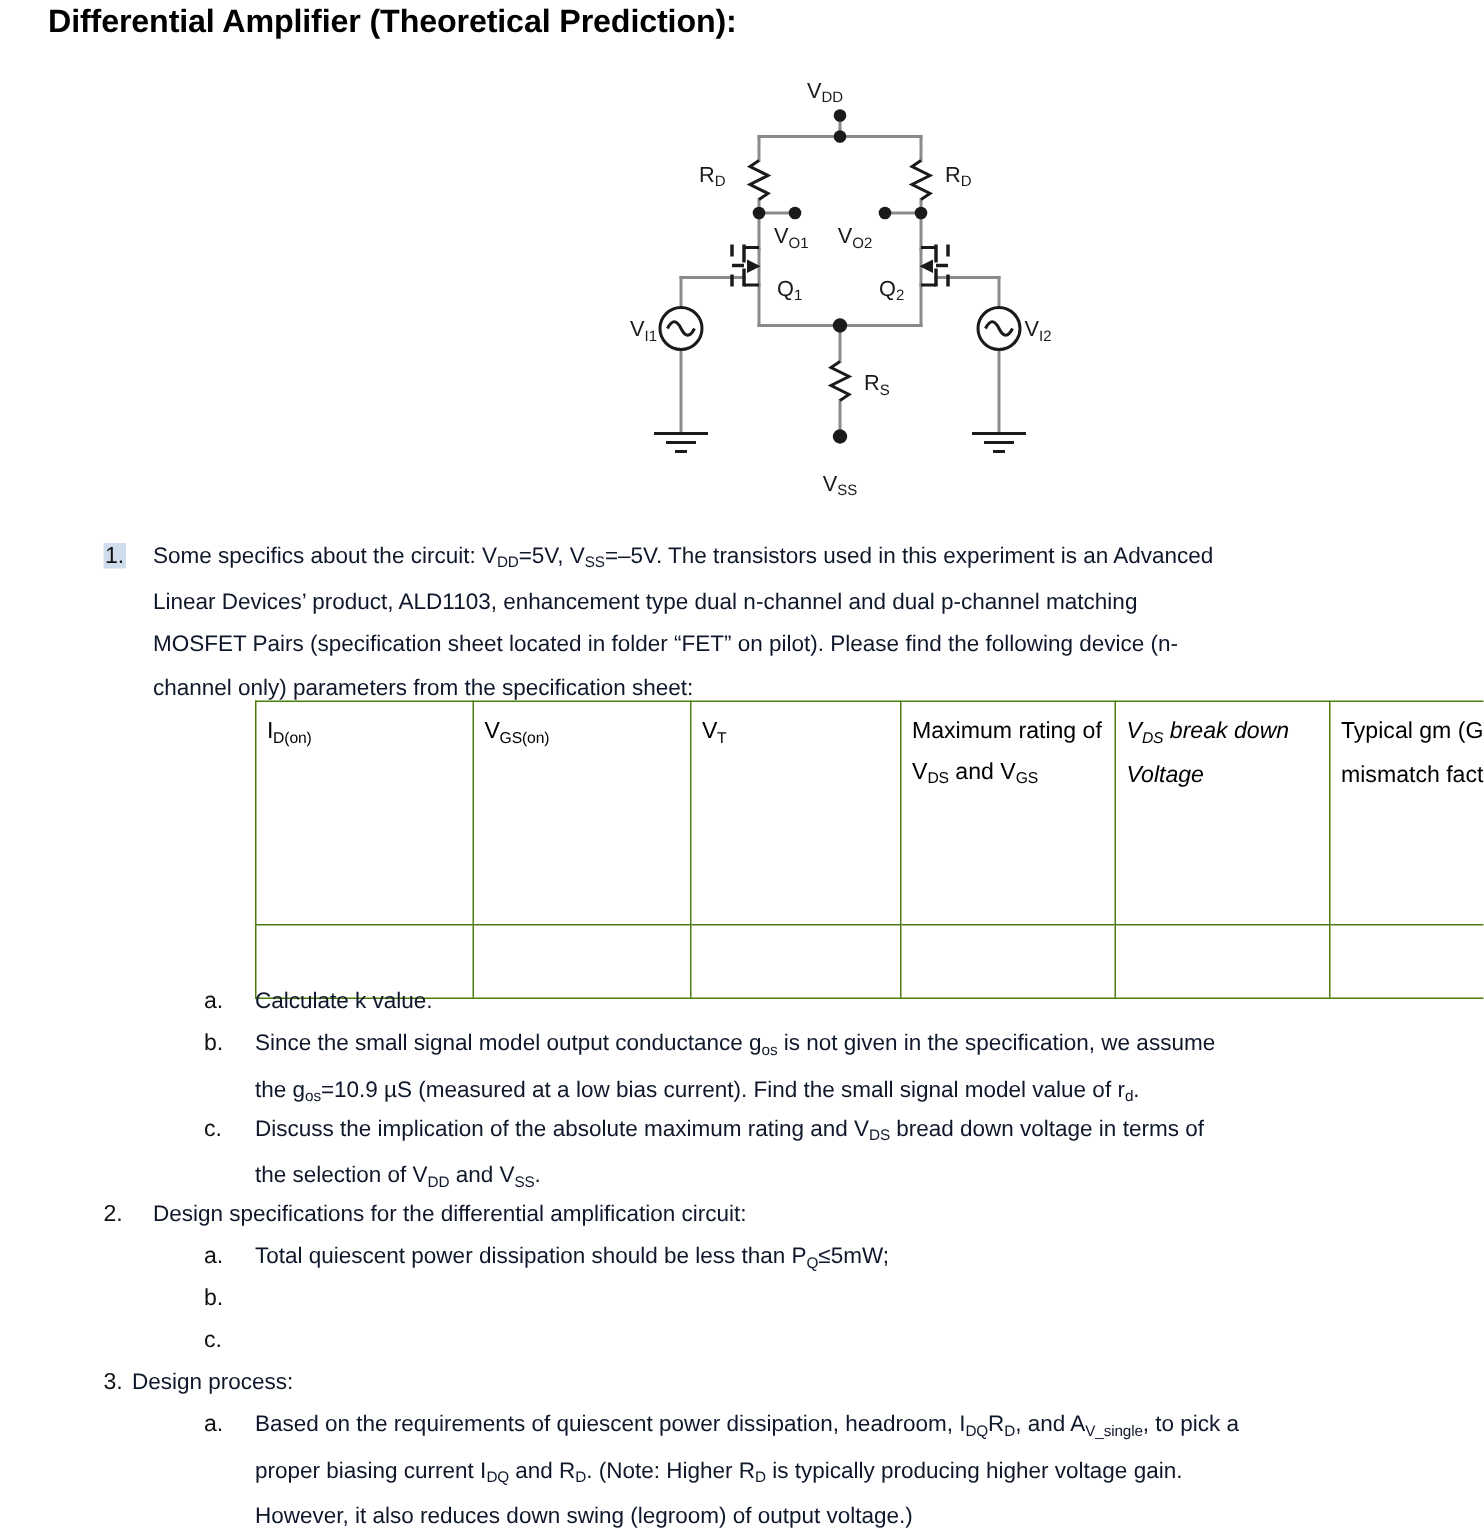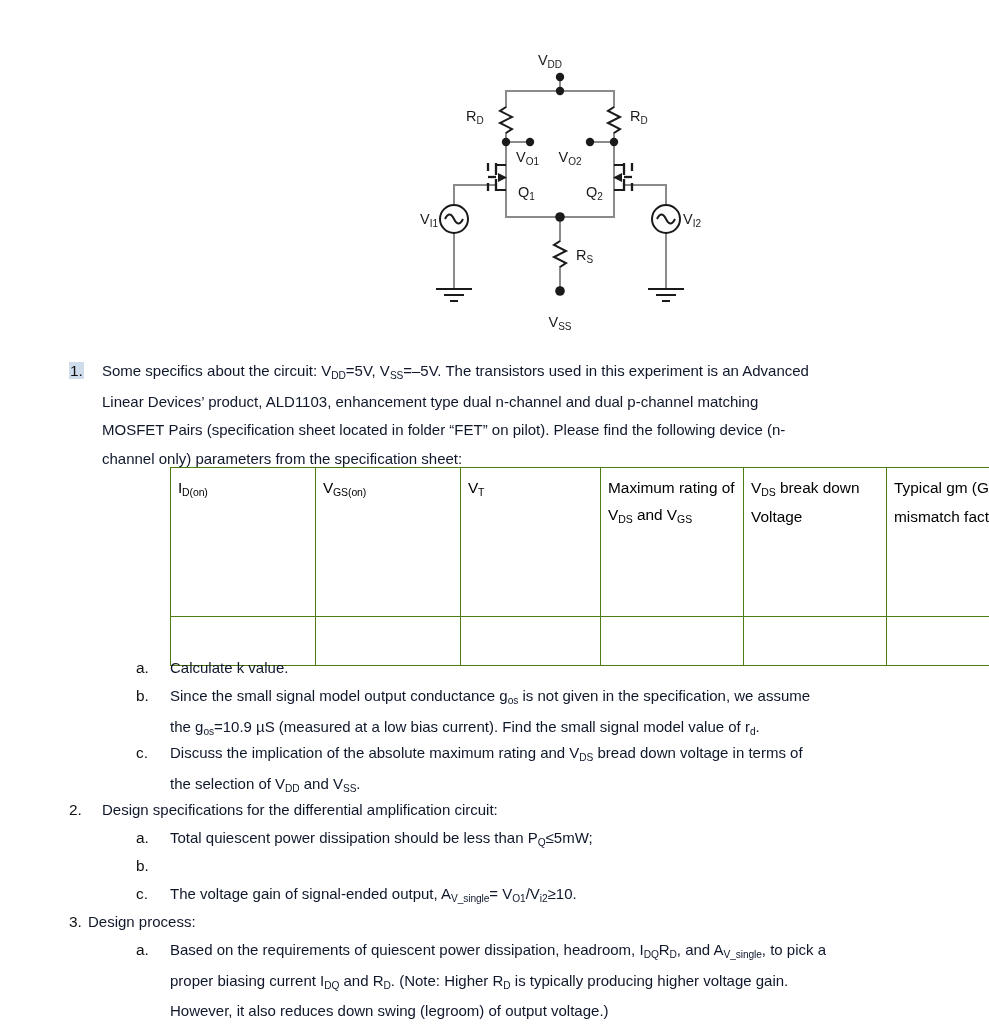--- a/index.html
+++ b/index.html
@@ -87,28 +87,29 @@
     font-family: "Liberation Sans", sans-serif;
   }
   .spec-table tr.header-row td { height: 142px; }
   .spec-table tr.value-row td  { height: 42px; }
   .th-light { font-weight: normal; letter-spacing: -0.2px; }
   .th-bold  { font-weight: normal; }
   .col-a { width: 130px; }
   .col-b { width: 130px; }
   .col-c { width: 125px; }
   .col-d { width: 128px; }
-  .col-e { width: 128px; }
+  .col-e { width: 128px; font-style: italic; }
   .col-f { width: 128px; }
 </style>
 </head>
 <body>
 
 <div class="page">
 
+  <div class="doc-title">Differential Amplifier (Theoretical Prediction):</div>
 
   <div class="figure">
     <svg width="300" height="300" viewBox="0 0 300 300" xmlns="http://www.w3.org/2000/svg">
       <g stroke="#8a8a8a" stroke-width="2" fill="none" stroke-linecap="square">
 
         <line x1="142" y1="32" x2="142" y2="46"></line>
 
         <line x1="88" y1="46" x2="196" y2="46"></line>
 
         <line x1="88" y1="46" x2="88" y2="62"></line>
@@ -340,25 +341,20 @@
   <div class="marker" style="left:136px; top:824px;">a.</div>
   <div class="txt" style="left:170px; top:824px; width:810px;">
     <div>
       <span>Total quiescent power dissipation should be less than P</span><sub>Q</sub><span>≤5mW;</span>
     </div>
   </div>
 
   <div class="marker" style="left:136px; top:852px;">b.</div>
 
   <div class="marker" style="left:136px; top:880px;">c.</div>
-  <div class="txt" style="left:170px; top:880px; width:810px;">
-    <div>
-      <span>The voltage gain of signal-ended output, A</span><sub>V_single</sub><span>= V</span><sub>O1</sub><span>/V</span><sub>i2</sub><span>≥10.</span>
-    </div>
-  </div>
 
   <div class="marker" style="left:69px; top:908px;">3.</div>
   <div class="txt" style="left:88px; top:908px; width:875px;">
     <div>Design process:</div>
   </div>
 
   <div class="marker" style="left:136px; top:936px;">a.</div>
   <div class="txt" style="left:170px; top:936px; width:812px;">
     <div>
       <span>Based on the requirements of quiescent power dissipation, headroom, I</span><sub>DQ</sub><span>R</span><sub>D</sub><span>, and A</span><sub>V_single</sub><span>, to pick a</span>

